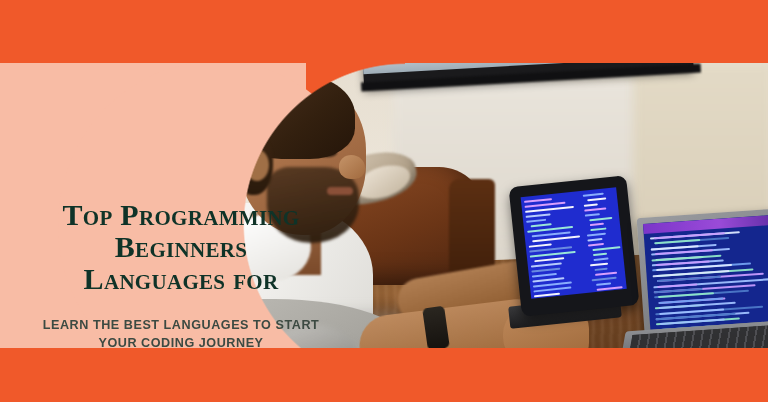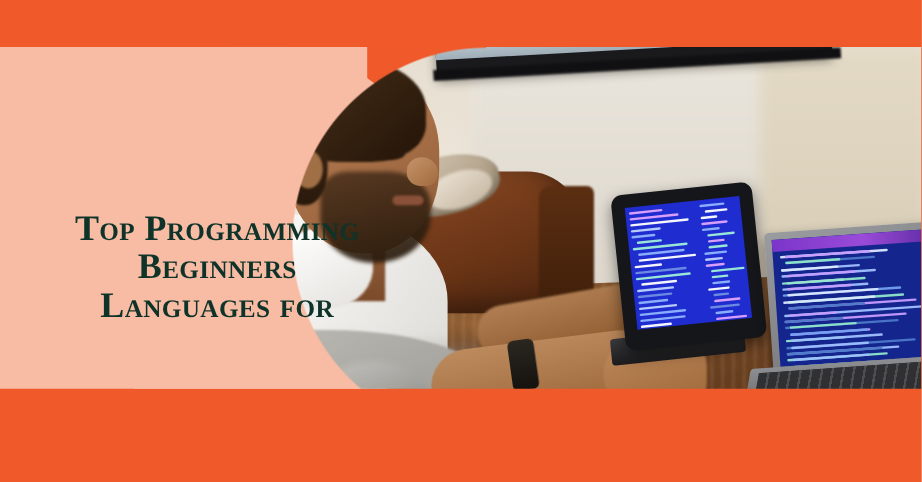--- a/index.html
+++ b/index.html
@@ -7,20 +7,21 @@
   body {
     font-family:"Liberation Sans", sans-serif;
     background:#F0592A;
   }
 
   #banner {
     position:relative;
     width:768px; height:324px;
     background:#F0592A;
     overflow:hidden;
+    margin-top:24px;
   }
 
   
   .inner-band {
     position:absolute;
     left:0; top:39px;
     width:768px; height:324px;
     overflow:hidden;
   }
 
@@ -506,20 +507,21 @@
 
       </div>
     </div>
 
     <div class="text-block">
       <div class="headline">
         <div>Top Programming</div>
         <div>Beginners</div>
         <div>Languages for</div>
       </div>
+      <div class="subhead">Learn the best languages to start your coding journey</div>
     </div>
 
   </div>
 
   <div class="bar-top"></div>
   <div class="bar-bottom"></div>
 
 </div>
 
 </body></html>

